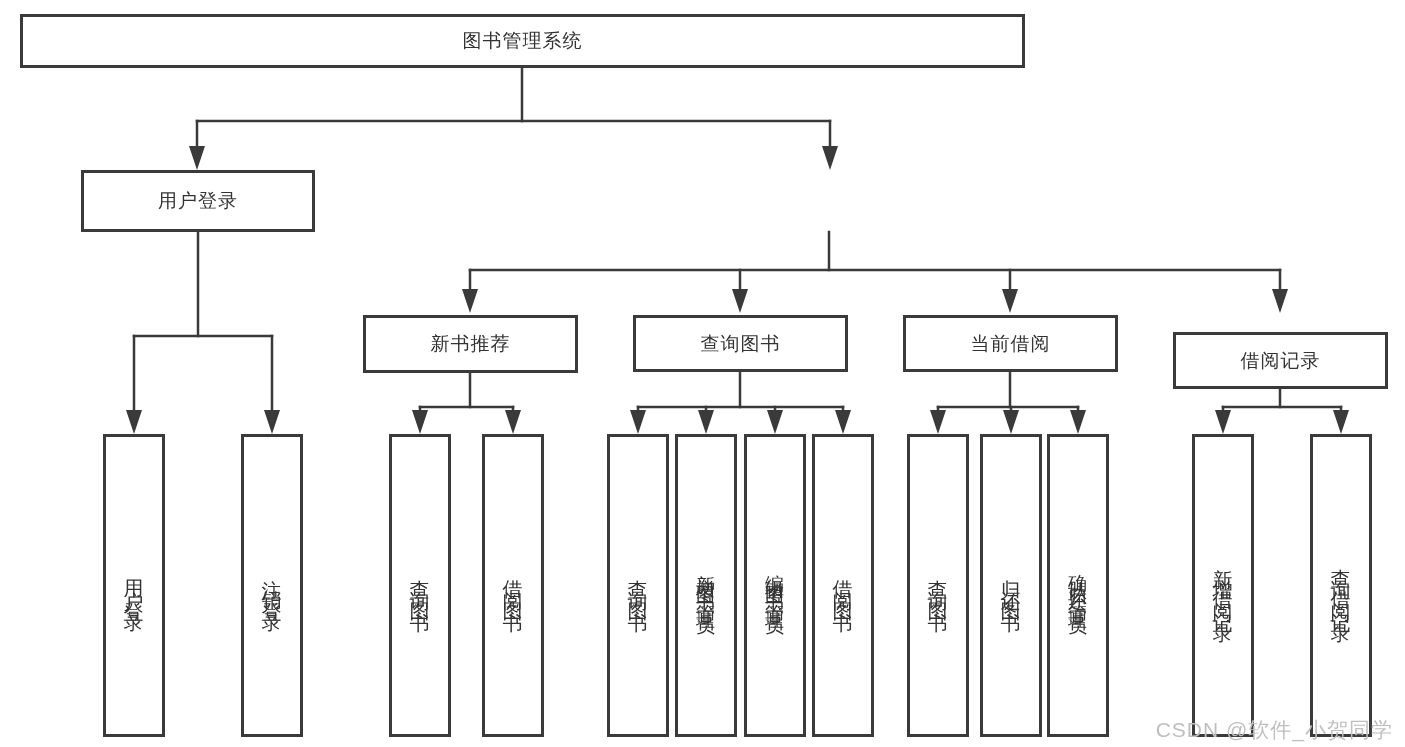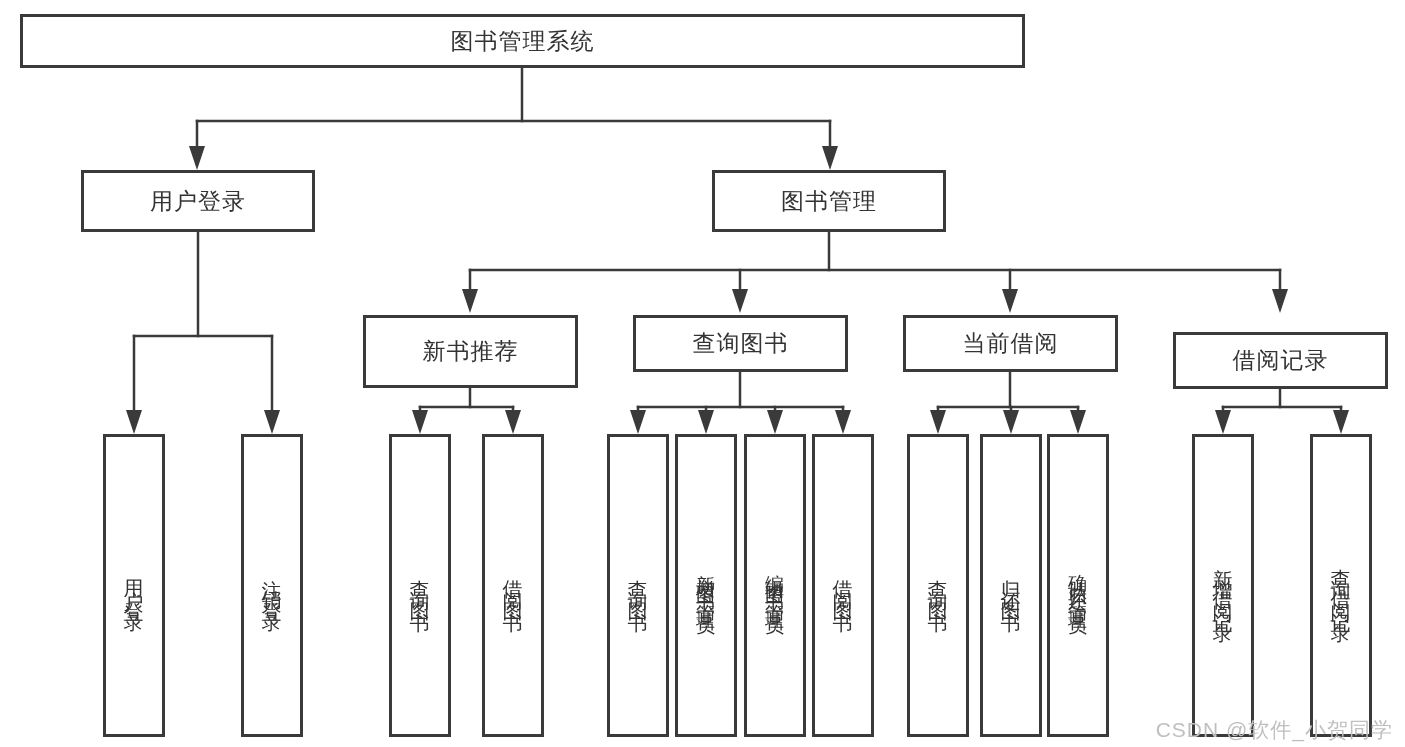--- a/index.html
+++ b/index.html
@@ -21,21 +21,21 @@
   .connectors path.line{stroke:var(--line);stroke-width:2.5;fill:none;stroke-linecap:square;}
   .connectors path.head{fill:var(--line);stroke:none;}
   .node{
     position:absolute;
     box-sizing:border-box;
     border:3px solid var(--line);
     background:var(--bg);
     display:flex;align-items:center;justify-content:center;
     text-align:center;
   }
-  .h-label{font-size:23px;letter-spacing:1px;font-family:Liberation Serif, serif;}
+  .h-label{font-size:19px;letter-spacing:1px;font-family:Liberation Serif, serif;}
   .leaf{width:62px;top:434px;height:303px;}
   .leaf span{
     writing-mode:vertical-rl;
     text-orientation:mixed;
     font-size:20px;
     letter-spacing:11px;
     line-height:1;
     white-space:nowrap;
   }
   .leaf span.tight{letter-spacing:6px;font-size:19px;}
@@ -116,25 +116,22 @@
       <path class="head" d="M1333 410 L1349 410 L1341 434 Z"></path>
   </svg>
 
   <div class="node h-label" style="left:20px;top:14px;width:1005px;height:54px;">
     <span>图书管理系统</span>
   </div>
 
   <div class="node h-label" style="left:81px;top:170px;width:234px;height:62px;">
     <span>用户登录</span>
   </div>
-  <div class="node h-label" style="left:712px;top:170px;width:234px;height:62px;">
-    <span>图书管理</span>
-  </div>
 
-  <div class="node h-label" style="left:363px;top:315px;width:215px;height:73px;">
+  <div class="node h-label" style="left:363px;top:315px;width:215px;height:58px;">
     <span>新书推荐</span>
   </div>
   <div class="node h-label" style="left:633px;top:315px;width:215px;height:57px;">
     <span>查询图书</span>
   </div>
   <div class="node h-label" style="left:903px;top:315px;width:215px;height:57px;">
     <span>当前借阅</span>
   </div>
   <div class="node h-label" style="left:1173px;top:315px;width:215px;height:57px;margin-top:17px;">
     <span>借阅记录</span>

